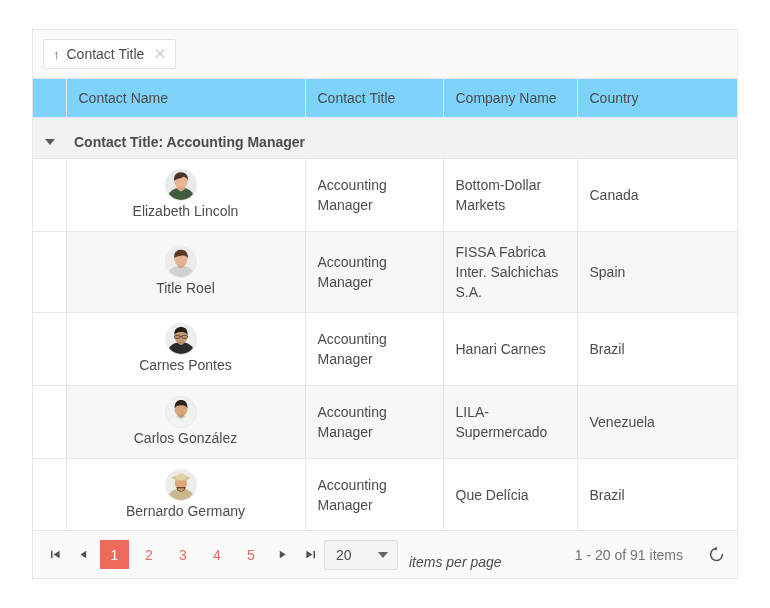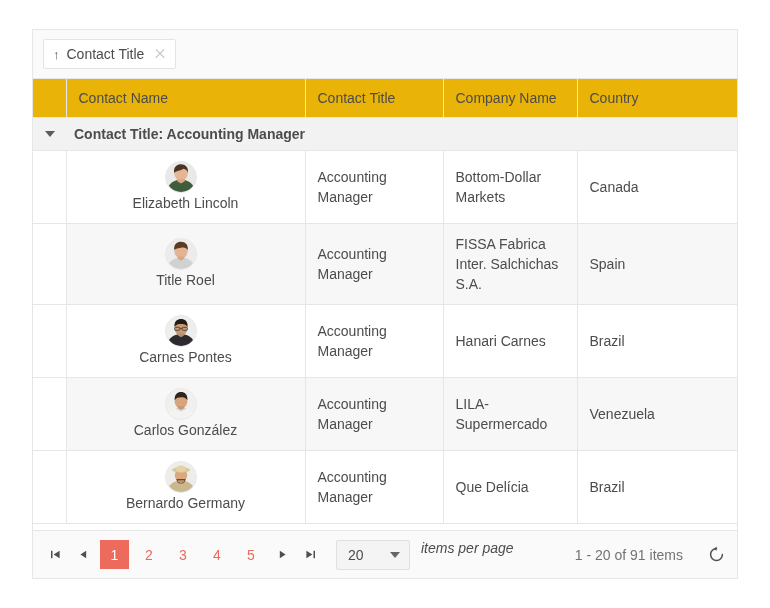--- a/index.html
+++ b/index.html
@@ -109,21 +109,21 @@
     color: #4c4c4c;
   }
 
   col.c-indent  { width: 33px; }
   col.c-name    { width: 239px; }
   col.c-title   { width: 138px; }
   col.c-company { width: 134px; }
   col.c-country { width: 160px; }
 
   thead tr {
-    background: #eab308;
+    background: #7dd3fc;
   }
 
   thead th {
     height: 38px;
     padding: 8px 12px;
     text-align: left;
     font-weight: normal;
     font-size: 14px;
     color: #4c4c4c;
     border-bottom: 1px solid #e6e6e6;
@@ -148,20 +148,21 @@
     box-sizing: border-box;
   }
   .group-head-inner {
     display: flex;
     align-items: center;
     height: 32px;
     padding-left: 12px;
     font-size: 14px;
     font-weight: bold;
     color: #4c4c4c;
+    margin-top: 8px;
   }
   .group-toggle-icon {
     width: 0;
     height: 0;
     border-left: 5px solid transparent;
     border-right: 5px solid transparent;
     border-top: 6px solid #5b5b5b;
     margin-right: 19px;
     display: inline-block;
     cursor: pointer;
@@ -242,23 +243,22 @@
   }
   .pg-btn.arrow { color: #4f4f4f; font-size: 11px; min-width: 22px; }
   .pg-btn.selected {
     background: #ee6a5c;
     color: #ffffff;
     width: 29px;
     min-width: 29px;
   }
 
   .pager-sizes {
-    margin-left: 12px;
-    display: flex;
-    align-items: flex-start;
+    display: flex;
+    align-items: flex-end;
   }
 
   .size-select {
     width: 74px;
     height: 30px;
     border: 1px solid #e0e0e0;
     background: #f4f4f4;
     border-radius: 2px;
     display: flex;
     align-items: center;

